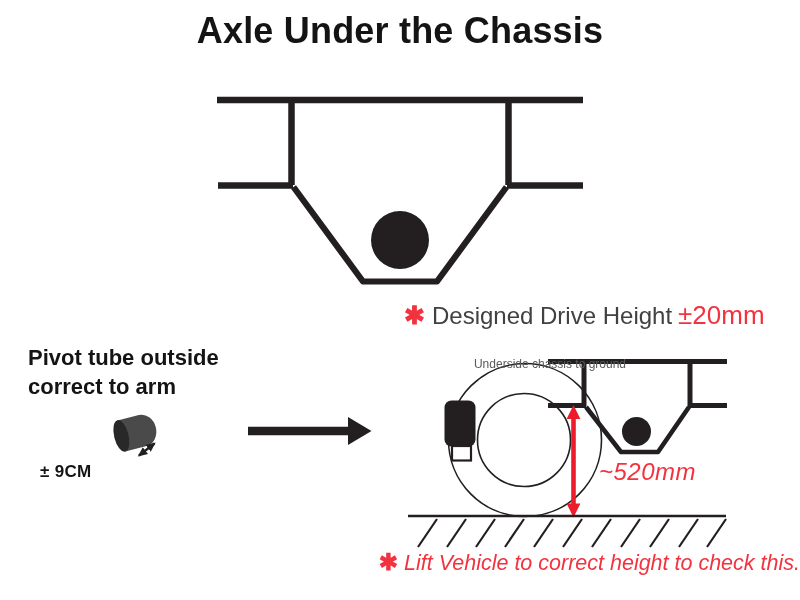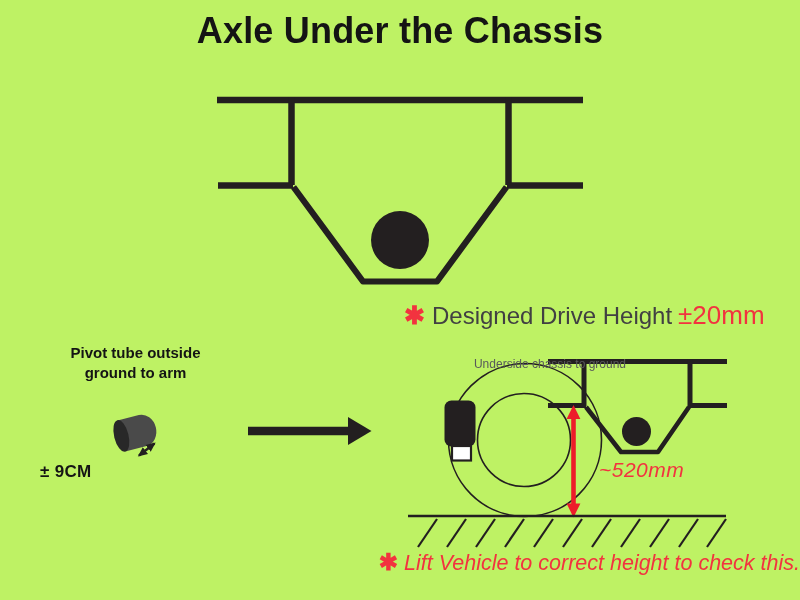--- a/index.html
+++ b/index.html
@@ -1,18 +1,18 @@
 <!DOCTYPE html>
 <html style="--ink: #231f20; --title-black: #141414; --label-dark: #414042; --subtitle-gray: #58595b; --red-text: #f2333f; --red-arrow: #ed1c2a; --tube-body: #4a4a4a; --tube-face: #282828;"><head>
 <meta charset="utf-8">
 <style>
   html,body { margin:0; padding:0; background:#e8e8e8; }
   .stage {
     position:relative; width:800px; height:600px; margin:0 auto;
-    background:#bef264; overflow:hidden;
+    background:#ffffff; overflow:hidden;
     font-family:"Liberation Sans", sans-serif;
     color:#111;
   }
   .stage * { margin:0; }
   .abs { position:absolute; }
   svg.art { position:absolute; left:0; top:0; width:800px; height:600px; }
 
   
   .sI { stroke: var(--ink,#231f20); }
   .fI { fill: var(--ink,#231f20); }
@@ -34,31 +34,31 @@
   .ast {
     color: var(--red-text,#f2333f); font-weight:700; font-style:normal;
     font-size:25px; margin-right:7px;
   }
   .dh-tol { color: var(--red-text,#f2333f); font-size:26px; margin-left:6px; }
   .dh-sub {
     left:400px; top:331px; width:300px; text-align:center;
     font-size:12px; color: var(--subtitle-gray,#58595b); margin-top: 26px;
   }
   .pivot-caption {
-    left:28px; top:343px; width:215px; text-align:center;
-    font-size:15px; font-weight:600; line-height:1.32;
+    left:28px; top:343px; width:215px; text-align:left;
+    font-size:22px; font-weight:600; line-height:1.32;
     color: var(--title-black,#111);
   }
   .tube-len {
     left:40px; top:462px; width:205px; text-align:left;
     font-size:17px; font-weight:700; letter-spacing:0.3px;
     color: var(--title-black,#111);
   }
   .ride-h {
-    left:599px; top:458px; font-size:21px; font-style:italic;
+    left:599px; top:458px; font-size:24px; font-style:italic;
     letter-spacing:0.5px; color: var(--red-text,#f2333f);
   }
   .footnote {
     left:0; right:0; top:549px; text-align:right;
     font-size:21.5px; color: var(--red-text,#f2333f); white-space:nowrap;
   }
   .footnote .ast { font-size:23px; margin-right:6px; }
   .fn-text { font-style:italic; }
 </style>
 </head>
@@ -137,21 +137,21 @@
 
   <h1 class="abs page-title">Axle Under the Chassis</h1>
 
   <div class="abs drive-note">
     <span class="ast">✱</span><span>Designed Drive Height</span><span class="dh-tol">±20mm</span>
   </div>
   <div class="abs dh-sub">Underside chassis to ground</div>
 
   <div class="abs pivot-caption">
     <div>Pivot tube outside</div>
-    <div>ground to arm</div>
+    <div>correct to arm</div>
   </div>
   <div class="abs tube-len">± 9CM</div>
 
   <div class="abs ride-h">~520mm</div>
 
   <div class="abs footnote">
     <span class="ast">✱</span><span class="fn-text">Lift Vehicle to correct height to check this.</span>
   </div>
 
 </div>

